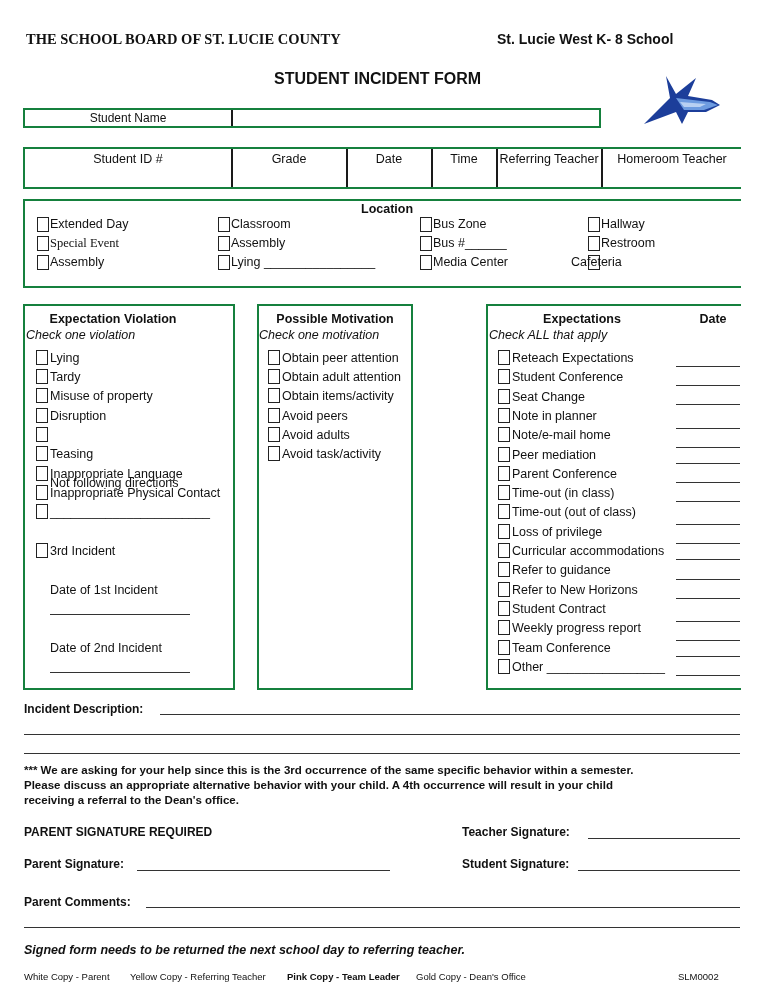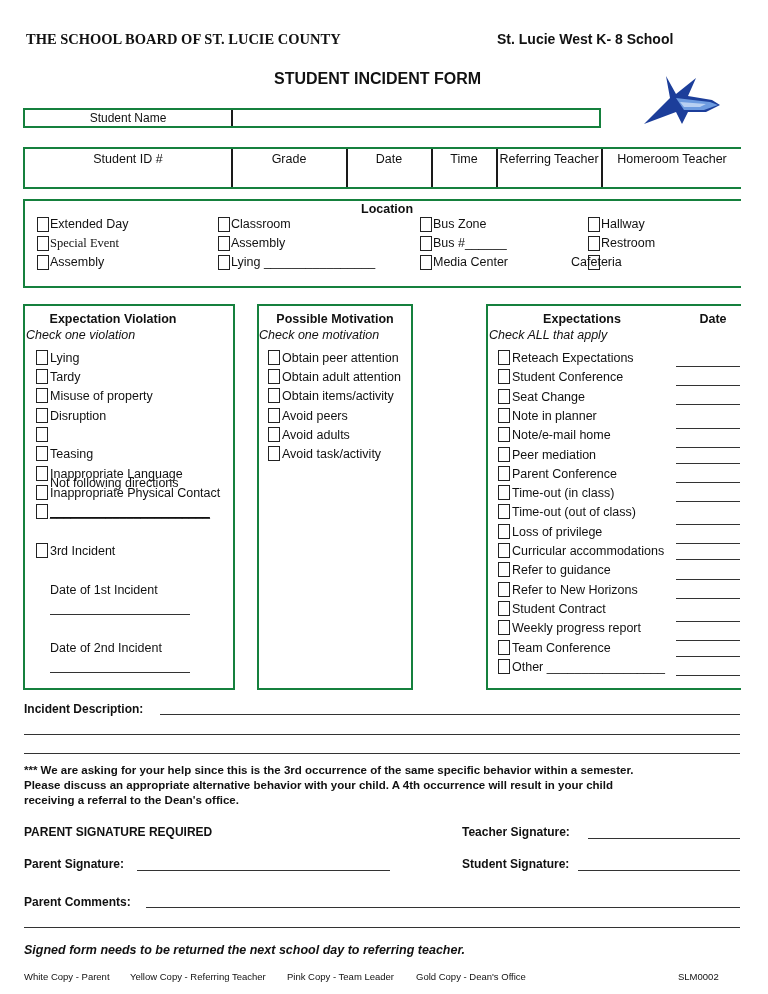--- a/index.html
+++ b/index.html
@@ -102,21 +102,21 @@
 <div class="lbl" style="left:50px;top:409px;">Disruption</div>
 <div class="cb" style="left:36px;top:427px;"></div>
 <div class="lbl" style="left:50px;top:428px;margin-top:48px;">Not following directions</div>
 <div class="cb" style="left:36px;top:446px;"></div>
 <div class="lbl" style="left:50px;top:447px;">Teasing</div>
 <div class="cb" style="left:36px;top:466px;"></div>
 <div class="lbl" style="left:50px;top:467px;">Inappropriate Language</div>
 <div class="cb" style="left:36px;top:485px;"></div>
 <div class="lbl" style="left:50px;top:486px;">Inappropriate Physical Contact</div>
 <div class="cb" style="left:36px;top:504px;"></div>
-<div class="lbl" style="left:50px;top:505px;text-decoration:underline;">_______________________</div>
+<div class="lbl" style="left:50px;top:505px;">_______________________</div>
 
 <div class="cb" style="left:36px;top:543px;"></div>
 <div class="lbl" style="left:50px;top:544px;">3rd Incident</div>
 <div class="lbl" style="left:50px;top:583px;">Date of 1st Incident</div>
 <div class="hline" style="left:50px;top:614px;width:140px;"></div>
 <div class="lbl" style="left:50px;top:641px;">Date of 2nd Incident</div>
 <div class="hline" style="left:50px;top:672px;width:140px;"></div>
 
 <div class="box" style="left:257px;top:304px;width:156px;height:386px;"></div>
 <div class="abs b" style="left:257px;top:312px;width:156px;text-align:center;">Possible Motivation</div>
@@ -212,15 +212,15 @@
 <div class="abs b" style="left:462px;top:857px;font-size:12px;">Student Signature:</div>
 <div class="hline" style="left:578px;top:870px;width:162px;"></div>
 
 <div class="abs b" style="left:24px;top:895px;font-size:12px;">Parent Comments:</div>
 <div class="hline" style="left:146px;top:907px;width:594px;"></div>
 <div class="hline" style="left:24px;top:927px;width:716px;"></div>
 
 <div class="abs b i" style="left:24px;top:943px;font-size:12.5px;">Signed form needs to be returned the next school day to referring teacher.</div>
 <div class="abs" style="left:24px;top:971px;font-size:9.5px;">White Copy - Parent</div>
 <div class="abs" style="left:130px;top:971px;font-size:9.5px;">Yellow Copy - Referring Teacher</div>
-<div class="abs" style="left:287px;top:971px;font-size:9.5px;">Pink Copy - Team Leader</div>
+<div class="abs" style="left:287px;top:971px;font-size:9.5px;font-weight:bold;">Pink Copy - Team Leader</div>
 <div class="abs" style="left:416px;top:971px;font-size:9.5px;">Gold Copy - Dean's Office</div>
 <div class="abs" style="left:678px;top:971px;font-size:9.5px;">SLM0002</div>
 
 </body></html>

